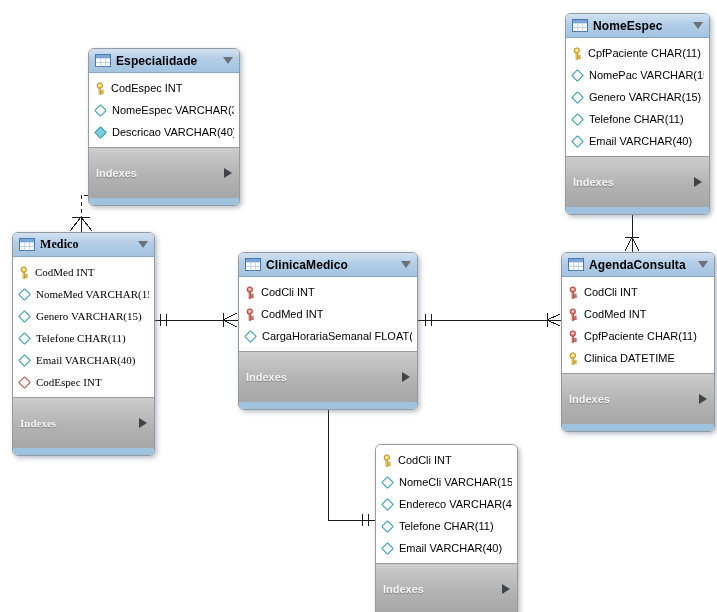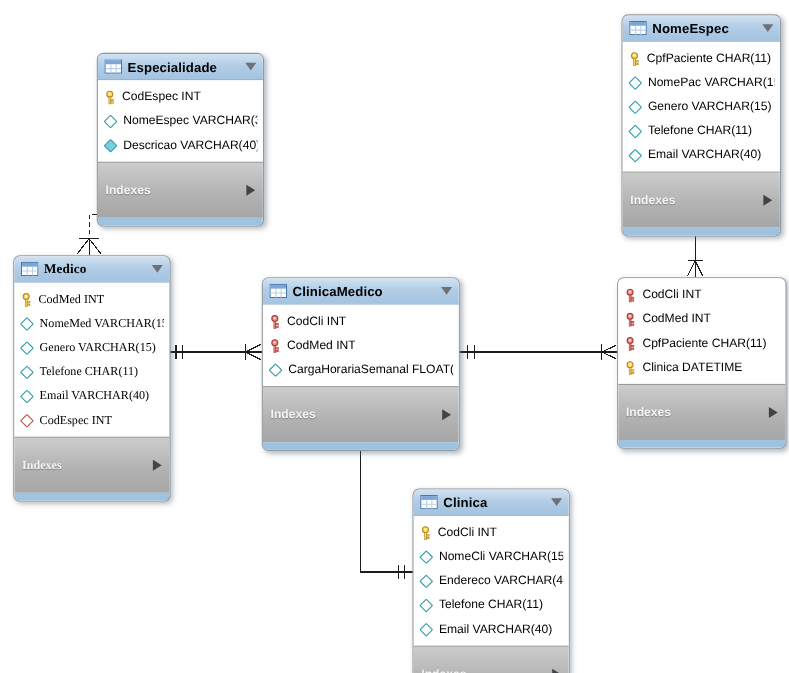--- a/index.html
+++ b/index.html
@@ -252,20 +252,27 @@
     </div>
   </div>
   <div class="tfoot">
     <span>Indexes</span>
     <span class="rarrow"></span>
   </div>
   <div class="tstrip"></div>
 </div>
 
 <div class="dbtable" style="left:561px;top:252px;width:152px;">
+  <div class="thead">
+    <svg class="tico" viewBox="0 0 16 13">
+        <use href="#grid-icon"></use>
+      </svg>
+    <span class="ttitle">AgendaConsulta</span>
+    <span class="caret"></span>
+  </div>
   <div class="tbody">
     <div class="trow">
       <svg class="kic" viewBox="0 0 12 13">
           <use href="#key-red"></use>
         </svg>
       <span class="ctext">CodCli INT</span>
     </div>
     <div class="trow">
       <svg class="kic" viewBox="0 0 12 13">
           <use href="#key-red"></use>
@@ -286,27 +293,20 @@
     </div>
   </div>
   <div class="tfoot">
     <span>Indexes</span>
     <span class="rarrow"></span>
   </div>
   <div class="tstrip"></div>
 </div>
 
 <div class="dbtable" style="left:375px;top:444px;width:141px;">
-  <div class="thead">
-    <svg class="tico" viewBox="0 0 16 13">
-        <use href="#grid-icon"></use>
-      </svg>
-    <span class="ttitle">Clinica</span>
-    <span class="caret"></span>
-  </div>
   <div class="tbody">
     <div class="trow">
       <svg class="kic" viewBox="0 0 12 13">
           <use href="#key-yellow"></use>
         </svg>
       <span class="ctext">CodCli INT</span>
     </div>
     <div class="trow">
       <span class="dia"></span>
       <span class="ctext">NomeCli VARCHAR(15)</span>

